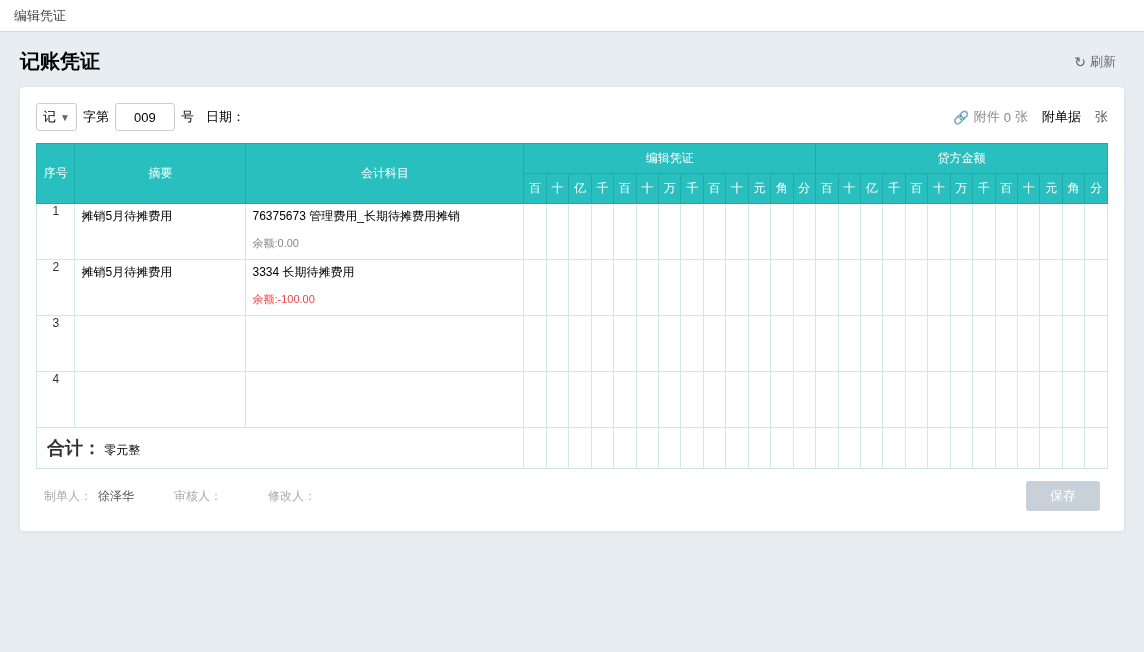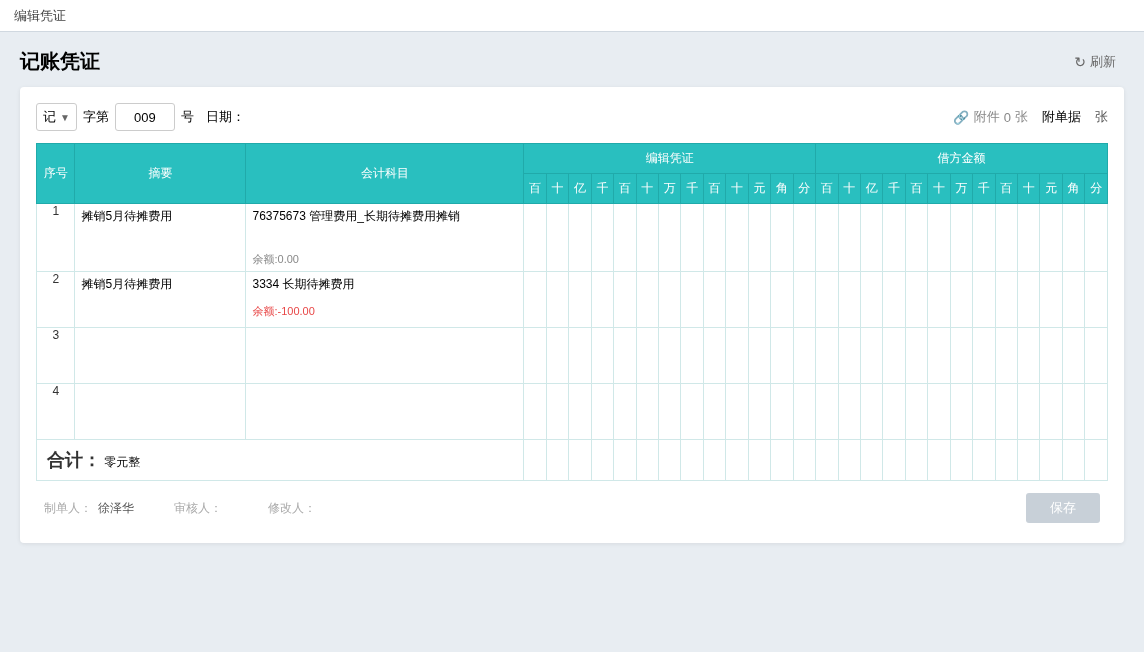--- a/index.html
+++ b/index.html
@@ -149,21 +149,20 @@
     .col-account { width: 260px; }
 
     .cell-content {
       padding: 4px 6px;
       min-height: 32px;
     }
     .cell-balance {
       color: #888;
       font-size: 11px;
       padding: 0 6px 4px 6px;
-      margin-top: 16px;
     }
     .cell-balance-red {
       color: #e84646;
       font-size: 11px;
       padding: 0 6px 4px 6px;
     }
     .seq-cell {
       text-align: center;
       vertical-align: middle;
       padding: 8px 4px;
@@ -271,21 +270,21 @@
     </div>
 
     <div class="table-wrapper">
       <table class="voucher-table">
         <thead>
           <tr>
             <th rowspan="2" class="col-seq">序号</th>
             <th rowspan="2" class="col-summary">摘要</th>
             <th rowspan="2" class="col-account">会计科目</th>
             <th colspan="13">编辑凭证</th>
-            <th colspan="13">借方金额</th>
+            <th colspan="13">贷方金额</th>
           </tr>
           <tr>
             <th>百</th>
             <th>十</th>
             <th>亿</th>
             <th>千</th>
             <th>百</th>
             <th>十</th>
             <th>万</th>
             <th>千</th>

